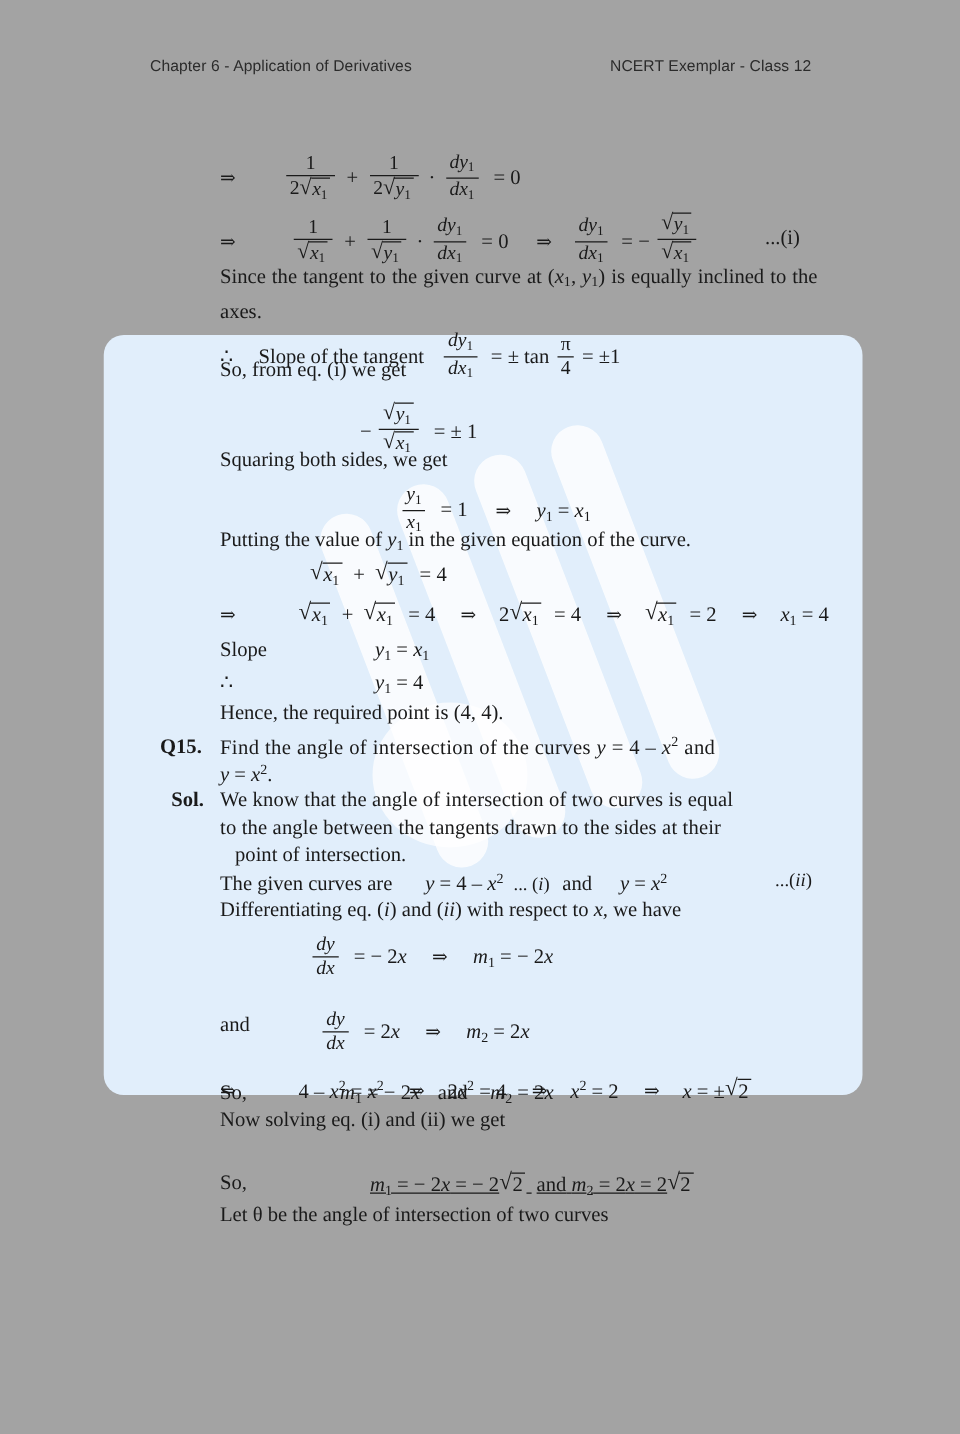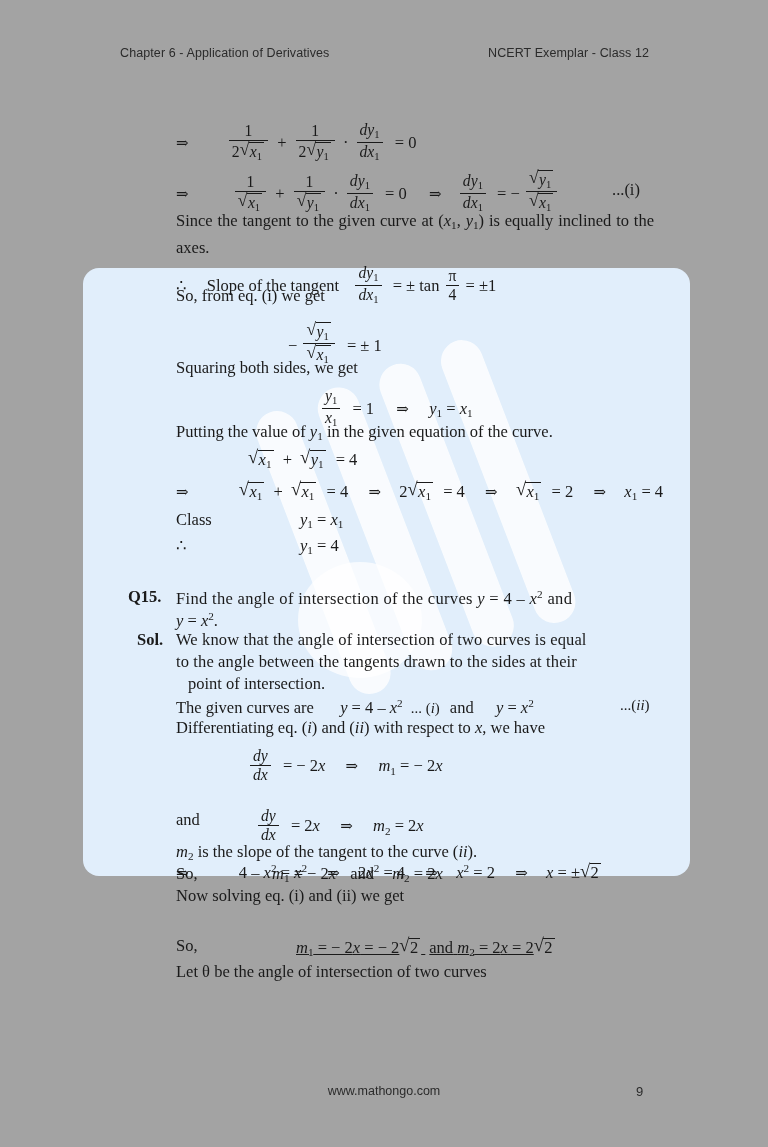--- a/index.html
+++ b/index.html
@@ -281,30 +281,31 @@
       <span class="arrow">⇒</span>
       <span style="display:inline-block; width:10px;"></span>
       <span class="rad"><span class="radical-sign">√</span><span class="radicand"><i class="v">x</i><span class="subn">1</span></span></span>
       <span style="margin-left:5px;">= 2</span>
       <span style="display:inline-block; width:12px;"></span>
       <span class="arrow">⇒</span>
       <span style="display:inline-block; width:10px;"></span>
       <i class="v">x</i><span class="subn">1</span> = 4
     </div>
 
-    <div class="ln" style="left:176px; top:512px;">Class</div>
+    <div class="ln" style="left:176px; top:512px;">Slope</div>
     <div class="ln" style="left:300px; top:512px;">
       <i class="v">y</i><span class="subn">1</span> = <i class="v">x</i><span class="subn">1</span>
     </div>
 
     <div class="ln" style="left:176px; top:538px;">∴</div>
     <div class="ln" style="left:300px; top:538px;">
       <i class="v">y</i><span class="subn">1</span> = 4
     </div>
 
+    <div class="ln" style="left:176px; top:562px;">Hence, the required point is (4, 4).</div>
 
     <div class="ln lbl-bold" style="left:128px; top:589px;">Q15.</div>
     <div class="ln" style="left:176px; top:589px; letter-spacing:0.32px;">
       Find the angle of intersection of the curves <i class="v">y</i> = 4 – <i class="v">x</i><span class="sup">2</span> and
     </div>
     <div class="ln" style="left:176px; top:611px;">
       <i class="v">y</i> = <i class="v">x</i><span class="sup">2</span>.
     </div>
 
     <div class="ln lbl-bold" style="left:137px; top:632px;">Sol.</div>
@@ -340,23 +341,20 @@
     <div class="ln" style="left:176px; top:812px;">and</div>
     <div class="ln" style="left:256px; top:808px;">
       <span class="frac"><span class="num"><i class="v">dy</i></span><span class="den"><i class="v">dx</i></span></span>
       <span style="margin-left:6px;">= 2<i class="v">x</i></span>
       <span style="display:inline-block; width:12px;"></span>
       <span class="arrow">⇒</span>
       <span style="display:inline-block; width:12px;"></span>
       <i class="v">m</i><span class="subn">2</span> = 2<i class="v">x</i>
     </div>
 
-    <div class="ln" style="left:176px; top:844px;">
-      <i class="v">m</i><span class="subn">2</span> is the slope of the tangent to the curve (<i class="v">ii</i>).
-    </div>
 
     <div class="ln" style="left:176px; top:866px;">So,</div>
     <div class="ln" style="left:272px; top:866px;">
       <i class="v">m</i><span class="subn">1</span> = − 2<i class="v">x</i>
       <span style="display:inline-block; width:10px;"></span>and<span style="display:inline-block; width:14px;"></span>
       <i class="v">m</i><span class="subn">2</span> = 2<i class="v">x</i>
     </div>
 
     <div class="ln" style="left:176px; top:888px;">Now solving eq. (i) and (ii) we get</div>
 
@@ -382,18 +380,14 @@
     <div class="ln" style="left:296px; top:938px;text-decoration:underline;">
       <i class="v">m</i><span class="subn">1</span> = − 2<i class="v">x</i> = − 2<span class="rad"><span class="radical-sign">√</span><span class="radicand">2</span></span>
       <span style="margin-left:4px;">and</span>
       <i class="v">m</i><span class="subn">2</span> = 2<i class="v">x</i> = 2<span class="rad"><span class="radical-sign">√</span><span class="radicand">2</span></span>
     </div>
 
     <div class="ln" style="left:176px; top:964px;">Let θ be the angle of intersection of two curves</div>
 
   </div>
 
-  <div class="footer">
-    <div class="foot-url">www.mathongo.com</div>
-    <div class="foot-page">9</div>
-  </div>
 
 </div>
 
 </body></html>

